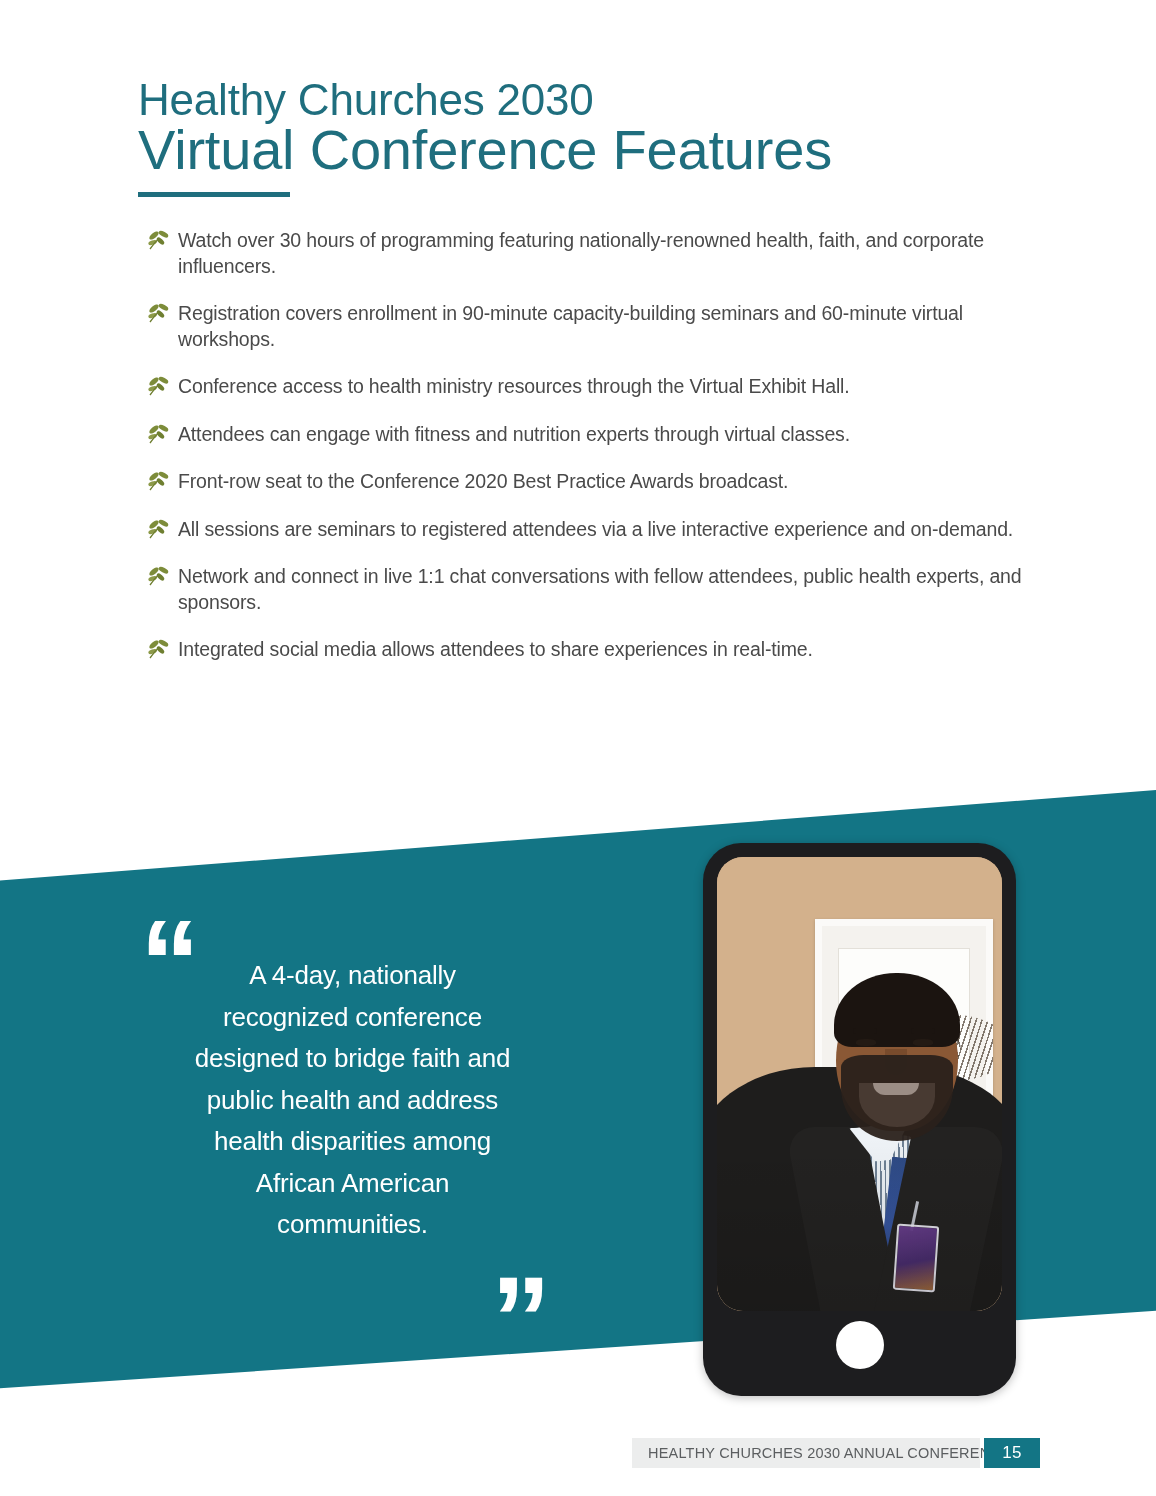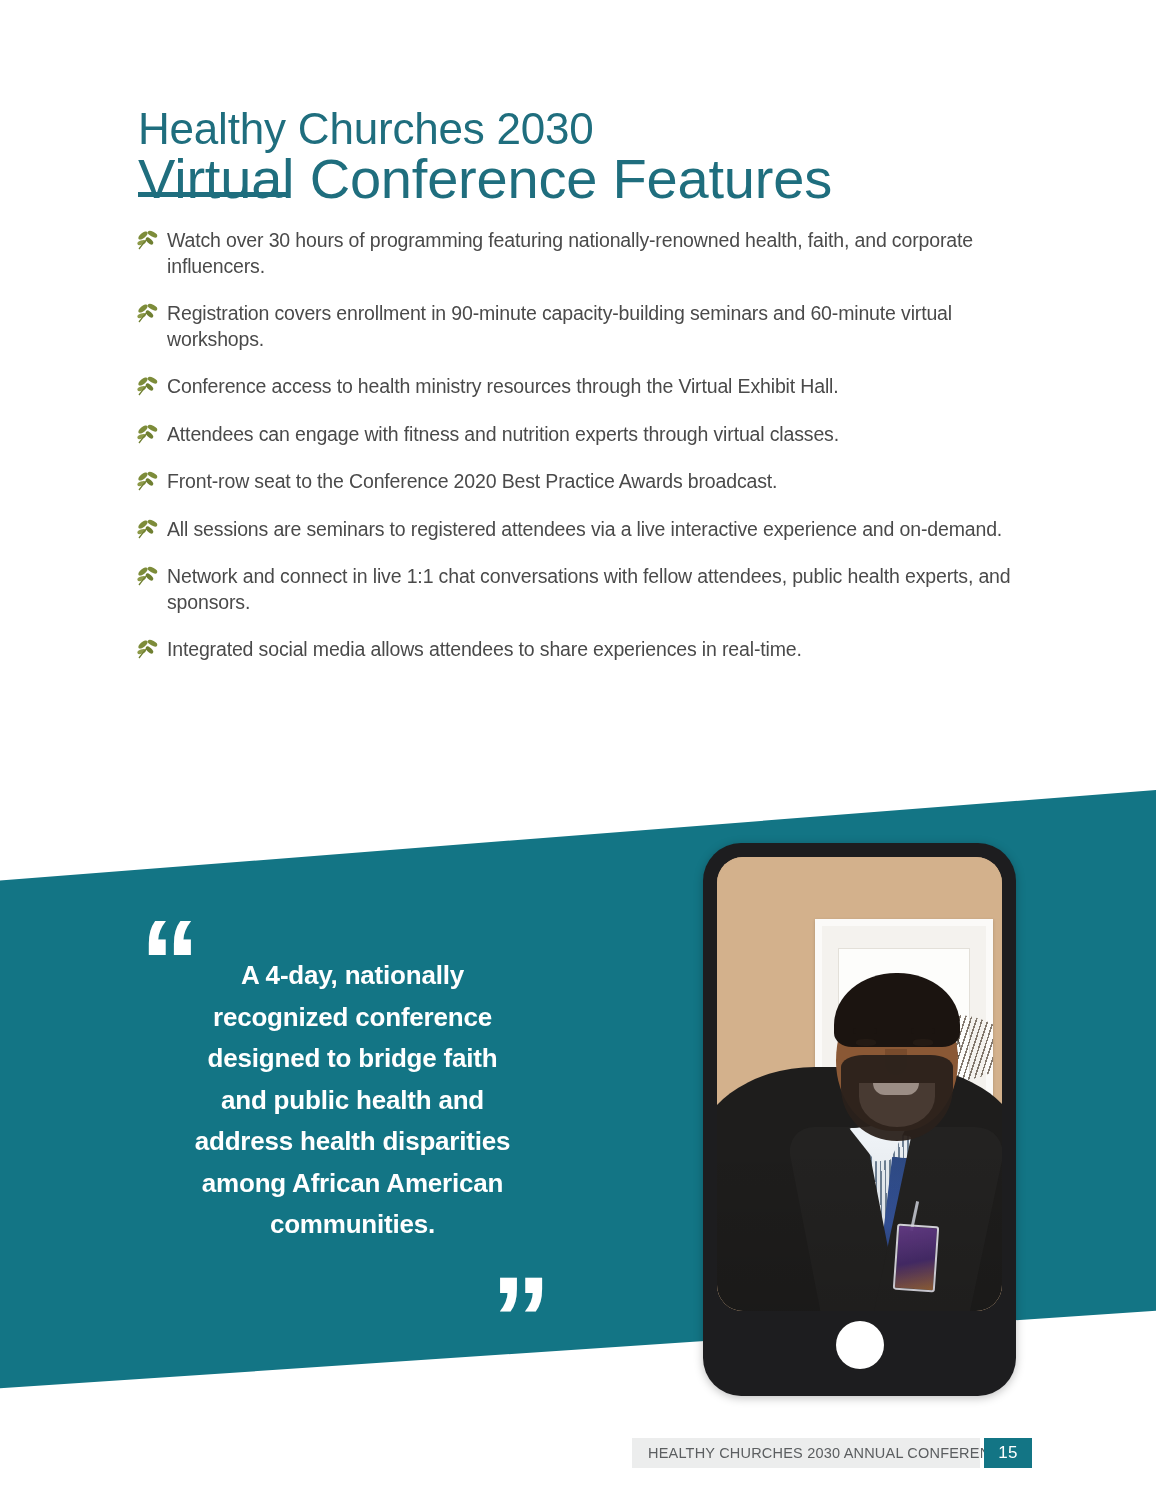--- a/index.html
+++ b/index.html
@@ -16,21 +16,21 @@
     width: 1156px;
     height: 1496px;
     background: #ffffff;
     overflow: hidden;
   }
 
   
   .title-block {
     position: absolute;
     left: 138px;
-    top: 104px;
+    top: 75px;
     width: 820px;
   }
   .title-line1 {
     font-size: 44px;
     line-height: 49px;
     color: #1F6E7E;
     font-weight: 500;
     letter-spacing: -0.2px;
     white-space: nowrap;
   }
@@ -47,21 +47,21 @@
     left: 138px;
     top: 192px;
     width: 152px;
     height: 5px;
     background: #1F6E7E;
   }
 
   
   .features {
     position: absolute;
-    left: 136px;
+    left: 147px;
     top: 228px;
     width: 890px;
   }
   .feature {
     position: relative;
     padding-left: 31px;
     margin-bottom: 22px;
     font-size: 19.5px;
     line-height: 25.5px;
     color: #4a4a4a;
@@ -114,21 +114,21 @@
     font-size: 120px;
   }
   .quote-text {
     position: relative;
     margin: 0 auto;
     padding-top: 30px;
     width: 330px;
     color: #ffffff;
     font-size: 26px;
     line-height: 41.5px;
-    font-weight: 700;
+    font-weight: 400;
     letter-spacing: -0.2px;
     text-align: center;
   }
 
   
   .phone {
     position: absolute;
     left: 703px;
     top: 843px;
     width: 313px;
@@ -366,21 +366,21 @@
     font-size: 14.5px;
     line-height: 19px;
     letter-spacing: 0.2px;
     color: #5b5e60;
     white-space: nowrap;
   }
   .footer-page {
     position: absolute;
     left: 984px;
     top: 1438px;
-    width: 48px;
+    width: 56px;
     height: 30px;
     background: #137585;
     color: #ffffff;
     font-size: 17px;
     line-height: 30px;
     text-align: center;
     letter-spacing: 0.3px;
   }
 </style>
 </head>

